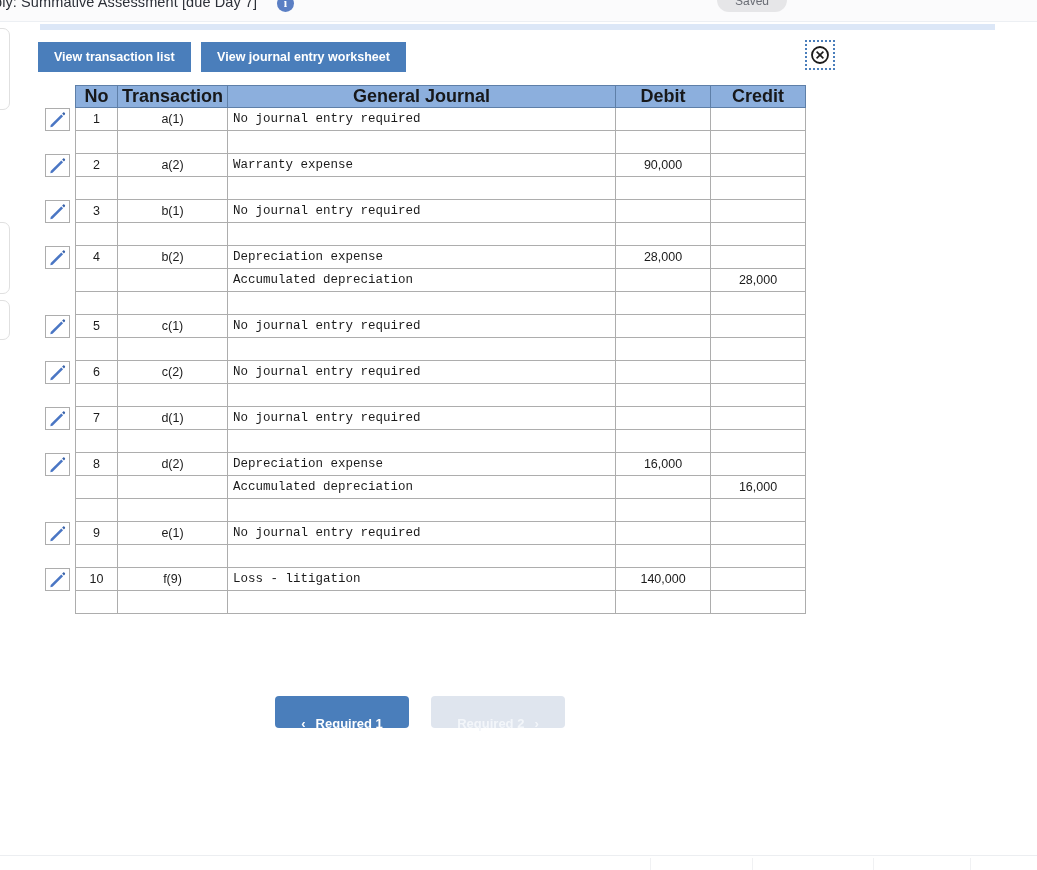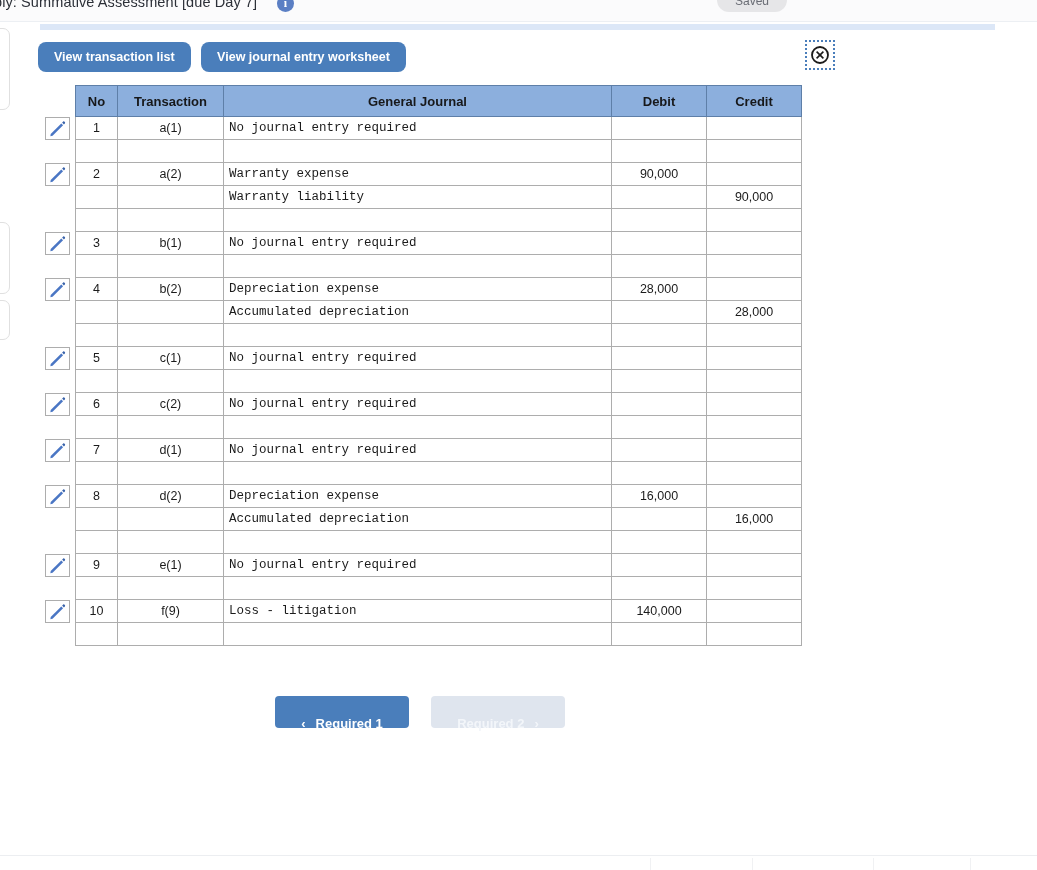--- a/index.html
+++ b/index.html
@@ -55,21 +55,21 @@
   .lp2 { top: 222px; height: 72px; }
   .lp3 { top: 300px; height: 40px; }
 
   
   .btn-row { position: absolute; left: 38px; top: 42px; }
   .blue-btn {
     display: inline-block;
     background: #4a7ebb;
     color: #ffffff;
     font-size: 12.5px; font-weight: bold;
-    border: none; border-radius: 8px;
+    border: none; border-radius: 0;
     padding: 0 16px; height: 30px; line-height: 30px;
     margin-right: 6px; cursor: pointer;
     font-family: "Liberation Sans", sans-serif;
     white-space: nowrap;
   }
 
   
   .close-btn {
     position: absolute; left: 805px; top: 40px;
     width: 30px; height: 30px;
@@ -84,22 +84,22 @@
   table.journal {
     border-collapse: collapse;
     font-size: 12.5px;
     color: #1b1b1b;
     table-layout: fixed;
   }
   table.journal th {
     background: #8cafdd;
     color: #17181a;
     font-weight: bold;
-    font-size: 13px;
-    height: 31px;
+    font-size: 18px;
+    height: 22px;
     border: 1px solid #5e7fa8;
     text-align: center;
     padding: 0 4px;
   }
   table.journal td {
     border: 1px solid #adadad;
     height: 23px;
     padding: 0 5px;
     vertical-align: middle;
     background: #fff;
@@ -250,28 +250,20 @@
                 <path d="M14.4 4.4 L16.1 6.1 L17.0 5.2 C17.4 4.8 17.4 4.3 17.0 3.9 L16.6 3.5 C16.2 3.1 15.7 3.1 15.3 3.5 Z" fill="#3a63aa"></path>
               </svg>
             </span>
           </td>
           <td class="c-no">2</td>
           <td class="c-trans">a(2)</td>
           <td class="c-gj">Warranty expense</td>
           <td class="c-amt">90,000</td>
           <td class="c-amt"></td>
         </tr>
-        <tr class="entry">
-          <td class="c-edit blank-edit"></td>
-          <td class="c-no"></td>
-          <td class="c-trans"></td>
-          <td class="c-gj indent">Warranty liability</td>
-          <td class="c-amt"></td>
-          <td class="c-amt">90,000</td>
-        </tr>
         <tr class="spacer">
           <td class="c-edit blank-edit"></td>
           <td></td>
           <td></td>
           <td></td>
           <td></td>
           <td></td>
         </tr>
         <tr class="entry">
           <td class="c-edit blank-edit">

